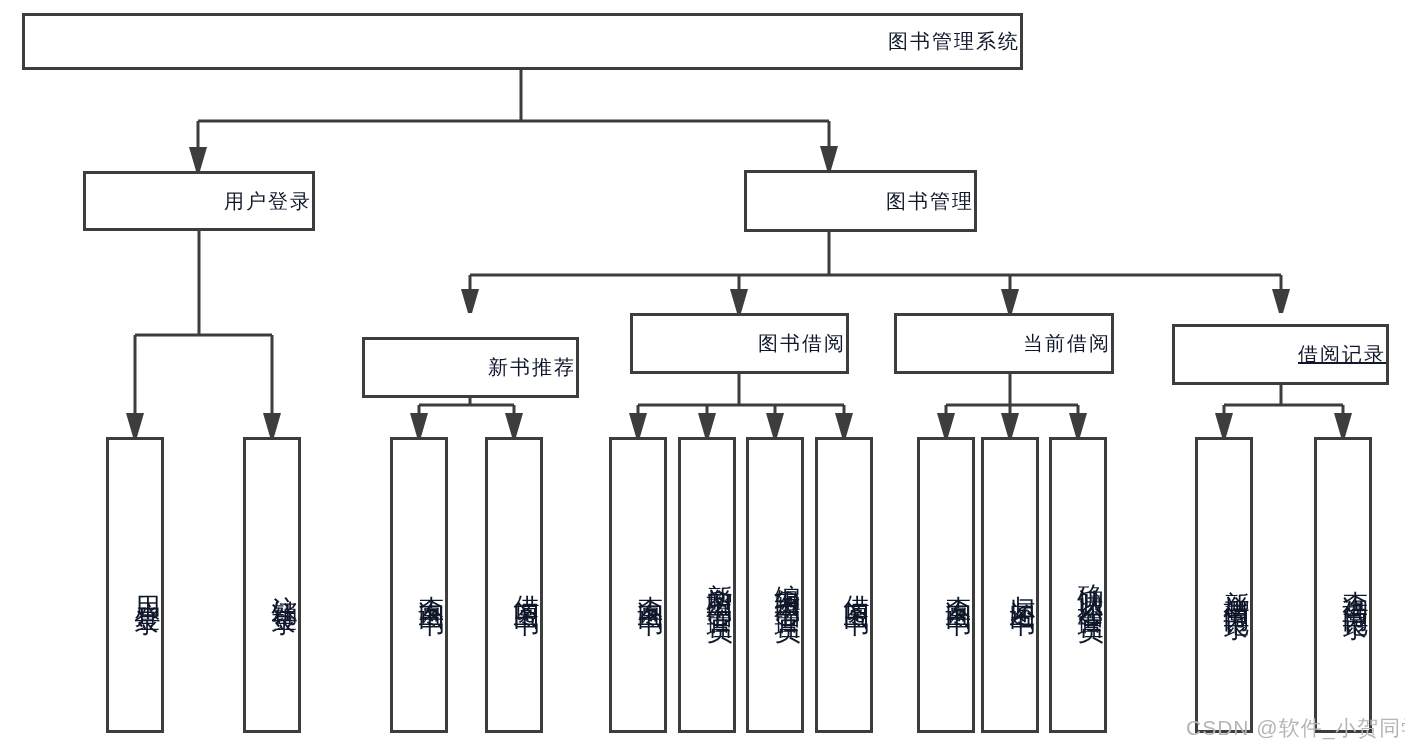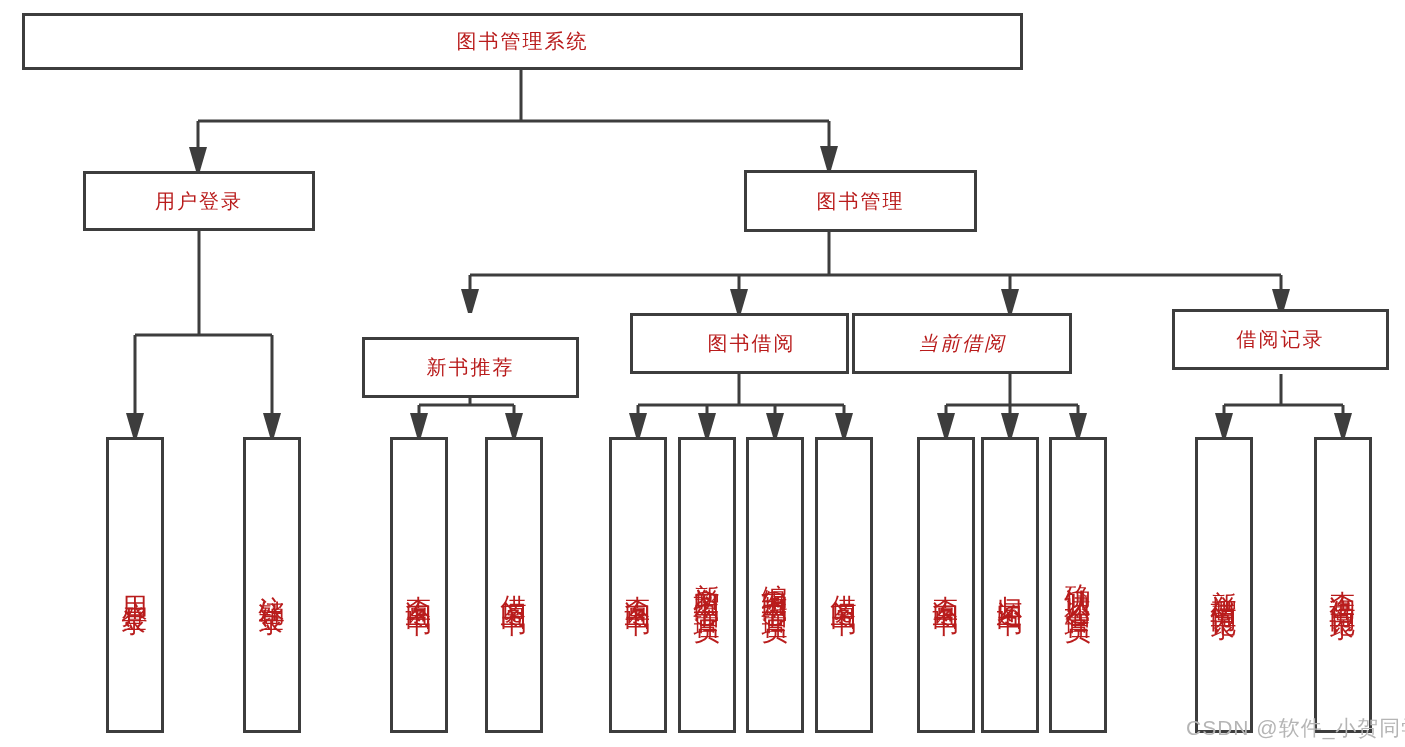--- a/index.html
+++ b/index.html
@@ -12,22 +12,22 @@
   }
   .connector-layer{
     position:absolute;left:0;top:0;width:1405px;height:747px;
     pointer-events:none;
   }
   .node{
     position:absolute;
     box-sizing:border-box;
     background:#ffffff;
     border:3px solid #3d3d3d;
-    color:#b91c1c;
-    display:flex;align-items:center;justify-content:center;
+    color:#0f172a;
+    display:flex;align-items:center;justify-content:flex-end;
   }
   .hbox{
     font-size:20px;
     letter-spacing:2px;
     white-space:nowrap;
   }
   .vbox{
     width:58px;top:437px;height:296px;
   }
   .vtext{
@@ -109,24 +109,24 @@
   <div class="node hbox" style="left:712px;top:170px;width:233px;height:62px;margin-left:32px;">
     <span>图书管理</span>
   </div>
 
   <div class="node hbox" style="left:362px;top:313px;width:217px;height:61px;margin-top:24px;">
     <span>新书推荐</span>
   </div>
   <div class="node hbox" style="left:630px;top:313px;width:219px;height:61px;padding-left:24px;">
     <span>图书借阅</span>
   </div>
-  <div class="node hbox" style="left:852px;top:313px;width:220px;height:61px;font-style:italic;">
+  <div class="node hbox" style="left:894px;top:313px;width:220px;height:61px;">
     <span>当前借阅</span>
   </div>
-  <div class="node hbox" style="left:1172px;top:309px;width:217px;height:61px;">
+  <div class="node hbox" style="left:1172px;top:324px;width:217px;height:61px;text-decoration:underline;">
     <span>借阅记录</span>
   </div>
 
   <div class="node vbox" style="left:106px;">
     <span class="vtext">用户登录</span>
   </div>
   <div class="node vbox" style="left:243px;">
     <span class="vtext">注销登录</span>
   </div>
 

